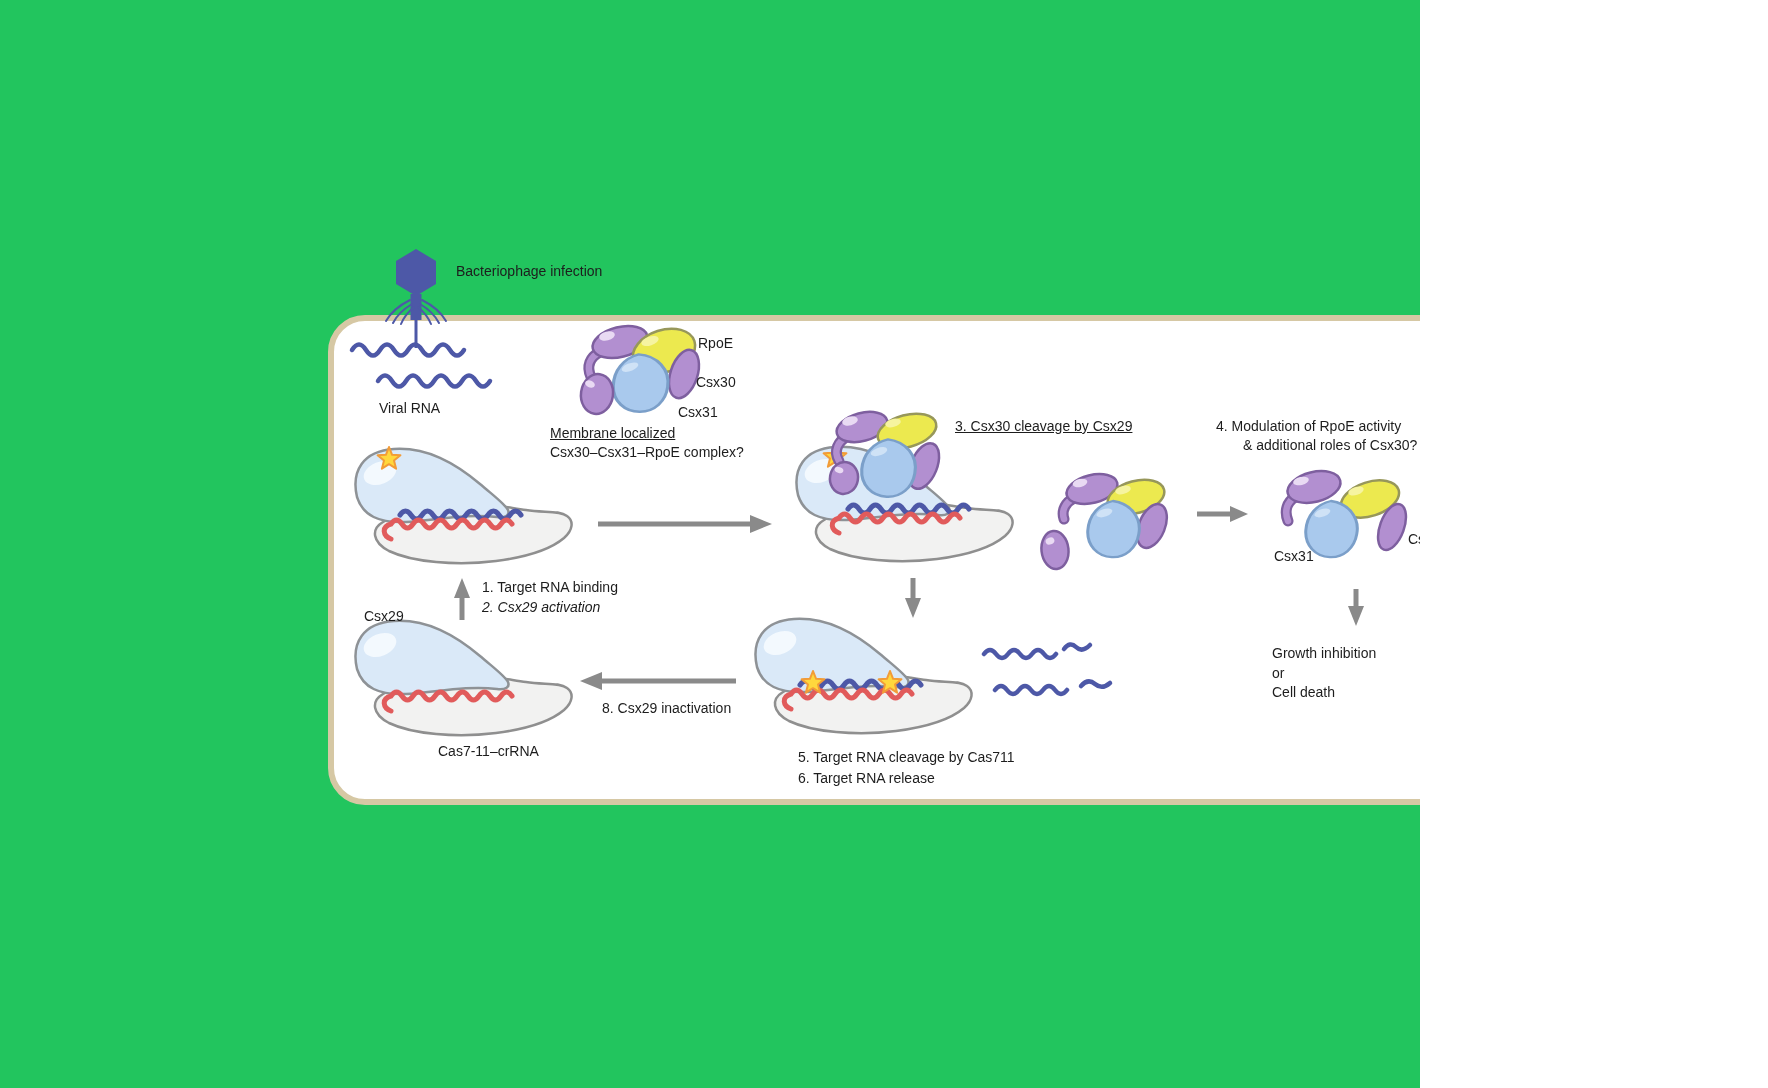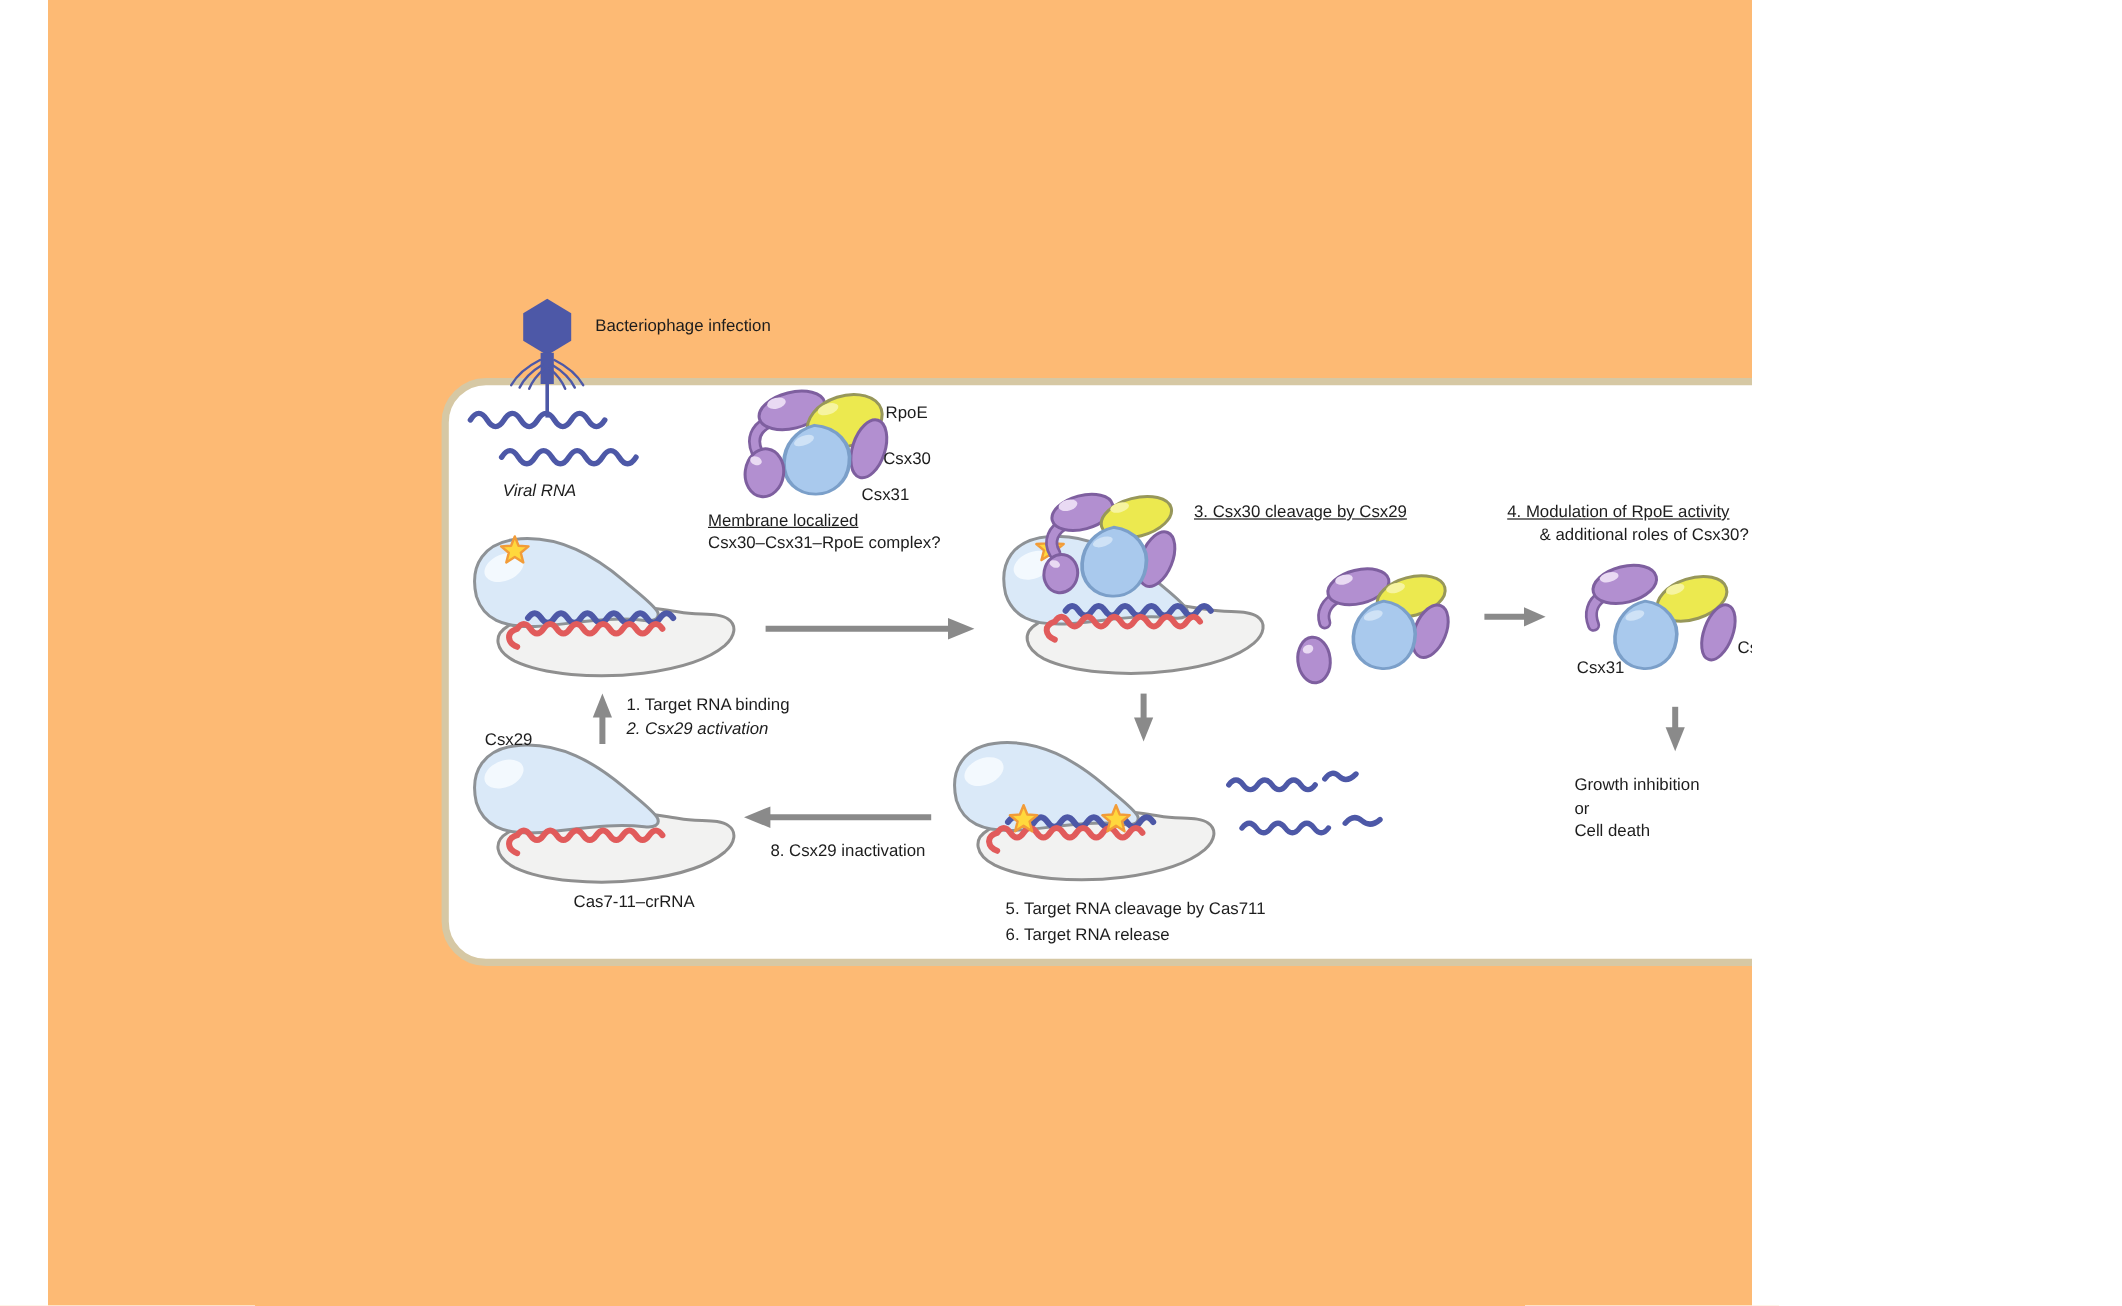--- a/index.html
+++ b/index.html
@@ -1,17 +1,17 @@
 <!DOCTYPE html>
 <html><head>
 <meta charset="utf-8">
 <style>
   html,body{margin:0;padding:0;background:#ffffff;}
-  #canvas{position:relative;width:1420px;height:1088px;background:#fdba74;overflow:hidden;
-          font-family:"Liberation Sans",sans-serif;margin-left:40px;}
+  #canvas{position:relative;width:1420px;height:1088px;background:#22c55e;overflow:hidden;
+          font-family:"Liberation Sans",sans-serif;}
   svg.fig{position:absolute;left:0;top:0;width:1768px;height:1088px;}
   .lbl{position:absolute;font:14px/19px "Liberation Sans",sans-serif;color:#1d1d1d;white-space:nowrap;}
   .lbl.center{white-space:normal;}
   
   .purple{fill:#b28fd0;stroke:#7e5f9f;stroke-width:2.5px;}
   .phl{fill:#e9daf3;stroke:none;}
   .yellow{fill:#ece94f;stroke:#97975a;stroke-width:2.5px;}
   .yhl{fill:#f6f4a0;stroke:none;}
   .tailo{fill:none;stroke:#7e5f9f;stroke-width:11px;stroke-linecap:round;}
   .taili{fill:none;stroke:#b28fd0;stroke-width:6.5px;stroke-linecap:round;}
@@ -173,21 +173,21 @@
       <line class="arrow" x1="913" y1="578" x2="913" y2="600"></line>
       <polygon class="ahead" points="905,598 921,598 913,618"></polygon>
       <line class="arrow" x1="1197" y1="514" x2="1230" y2="514"></line>
       <polygon class="ahead" points="1230,506 1230,522 1248,514"></polygon>
       <line class="arrow" x1="1356" y1="589" x2="1356" y2="608"></line>
       <polygon class="ahead" points="1348,606 1364,606 1356,626"></polygon>
     </g>
   </svg>
 
   <div class="lbl" style="left:456px;top:262px;">Bacteriophage infection</div>
-  <div class="lbl" style="left:379px;top:399px;font-style:italic;">Viral RNA</div>
+  <div class="lbl" style="left:379px;top:399px;">Viral RNA</div>
 
   <div class="lbl" style="left:698px;top:334px;">RpoE</div>
   <div class="lbl" style="left:696px;top:373px;">Csx30</div>
   <div class="lbl" style="left:678px;top:403px;">Csx31</div>
 
   <div class="lbl" style="left:550px;top:424px;text-decoration:underline;">Membrane localized</div>
   <div class="lbl" style="left:550px;top:443px;">Csx30–Csx31–RpoE complex?</div>
 
   <div class="lbl" style="left:482px;top:578px;">1. Target RNA binding</div>
   <div class="lbl" style="left:482px;top:598px;font-style:italic;">2. Csx29 activation</div>
@@ -195,21 +195,21 @@
   <div class="lbl" style="left:364px;top:607px;">Csx29</div>
   <div class="lbl" style="left:438px;top:742px;">Cas7-11–crRNA</div>
 
   <div class="lbl" style="left:602px;top:699px;">8. Csx29 inactivation</div>
 
   <div class="lbl" style="left:955px;top:417px;text-decoration:underline;">3. Csx30 cleavage by Csx29</div>
 
   <div class="lbl" style="left:798px;top:748px;text-align:right;">5. Target RNA cleavage by Cas711</div>
   <div class="lbl" style="left:798px;top:769px;">6. Target RNA release</div>
 
-  <div class="lbl" style="left:1216px;top:417px;text-decoration:underline;">4. Modulation of RpoE activity</div>
+  <div class="lbl" style="left:1216px;top:417px;">4. Modulation of RpoE activity</div>
   <div class="lbl" style="left:1243px;top:436px;">&amp; additional roles of Csx30?</div>
 
   <div class="lbl" style="left:1424px;top:488px;">RpoE</div>
   <div class="lbl" style="left:1408px;top:530px;">Csx30</div>
   <div class="lbl" style="left:1274px;top:547px;">Csx31</div>
 
   <div class="lbl center" style="left:1272px;top:644px;width:170px;line-height:19.5px;">
     <div>Growth inhibition</div>
     <div>or</div>
     <div>Cell death</div>

